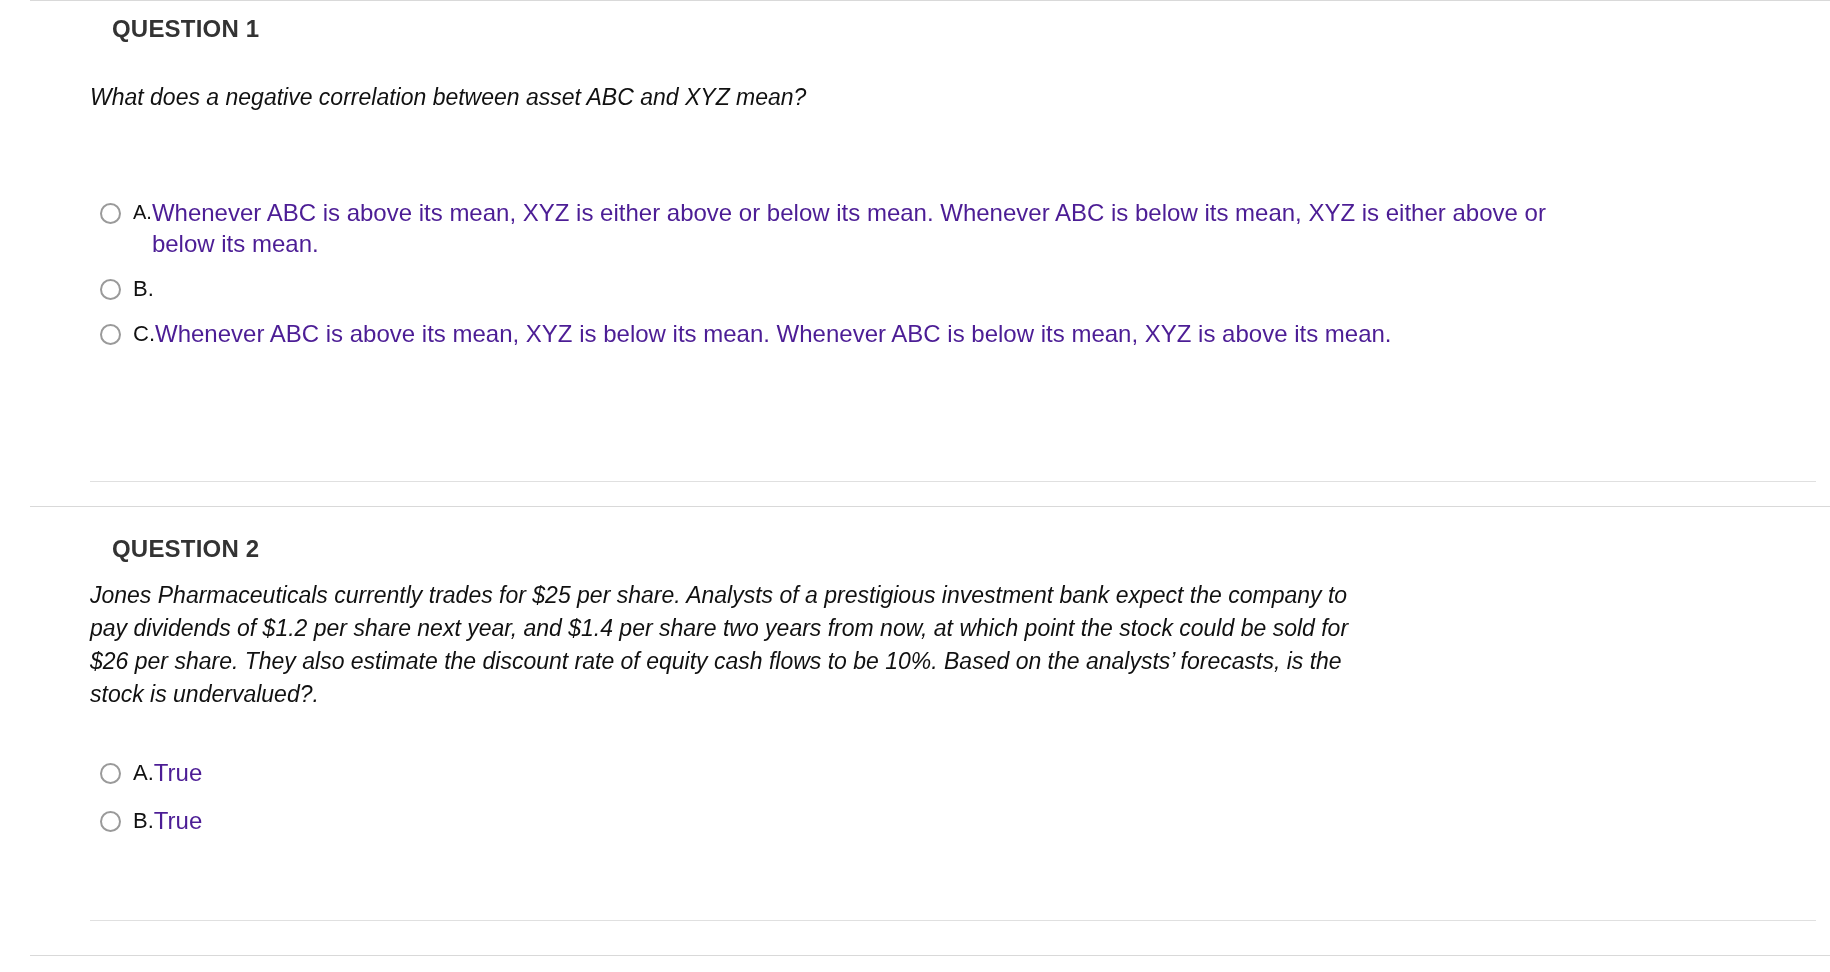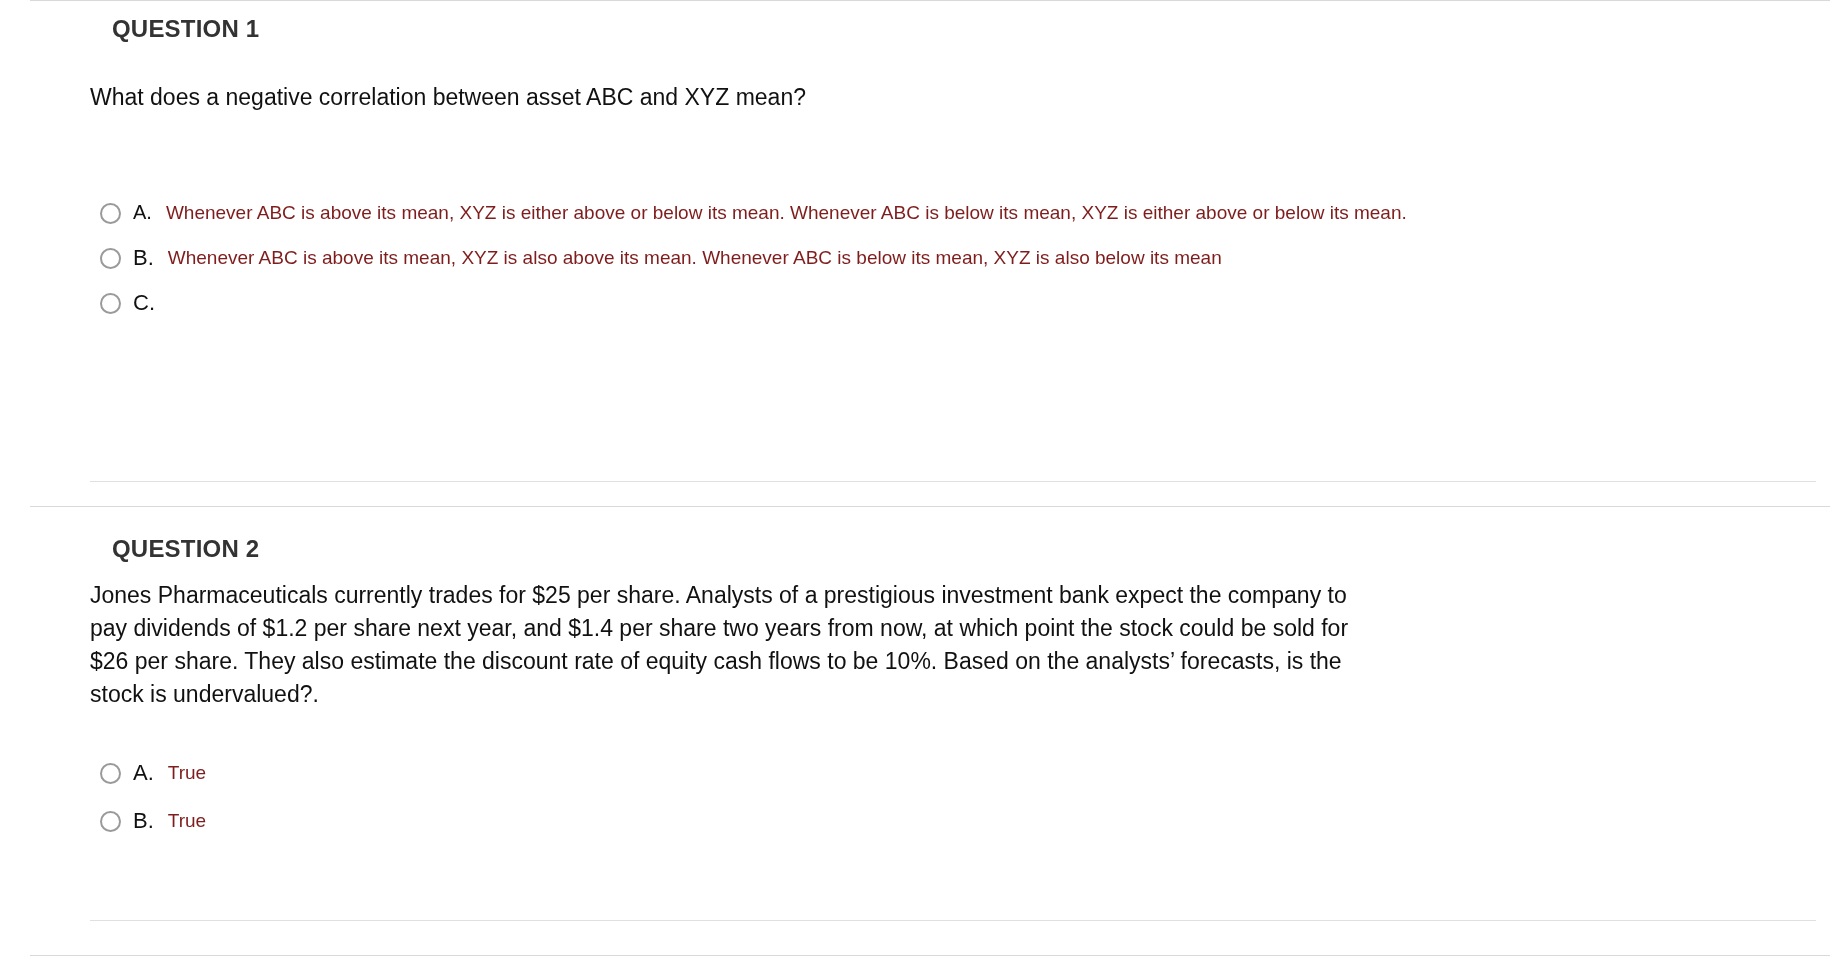--- a/index.html
+++ b/index.html
@@ -54,20 +54,21 @@
   }
   .q1 .q-title { padding-top: 15px; }
   .q2 .q-title { padding-top: 30px; }
   .q-text {
     font-size: 23px;
     line-height: 33px;
     color: #111111;
     padding-left: 90px;
     padding-right: 70px;
     margin: 0;
+    font-style: italic;
   }
   .q1 .q-text { margin-top: 38px; }
   .q2 .q-text { margin-top: 16px; }
   .options {
     margin: 0;
     padding: 0;
     list-style: none;
   }
   .q1 .options { margin-top: 83px; }
   .q2 .options { margin-top: 46px; }
@@ -90,24 +91,24 @@
     box-sizing: border-box;
   }
   .opt-letter {
     flex: 0 0 auto;
     font-size: 22px;
     line-height: 31px;
     color: #111111;
     margin-left: 12px;
   }
   .opt-text {
-    font-size: 19px;
+    font-size: 24px;
     line-height: 31px;
-    color: #7f1d1d;
-    margin-left: 14px;
+    color: #4c1d95;
+    margin-left: 0;
   }
   .q1 .option:first-child .opt-letter { font-size: 20px; }
   .sep-inner {
     position: absolute;
     left: 90px;
     right: 14px;
     height: 1px;
     background: #e0e0e0;
   }
   .sep-full {
@@ -134,25 +135,25 @@
     <div class="q-text">What does a negative correlation between asset ABC and XYZ mean?</div>
     <ul class="options">
       <li class="option">
         <span class="radio"></span>
         <span class="opt-letter">A.</span>
         <span class="opt-text">Whenever ABC is above its mean, XYZ is either above or below its mean. Whenever ABC is below its mean, XYZ is either above or below its mean.</span>
       </li>
       <li class="option">
         <span class="radio"></span>
         <span class="opt-letter">B.</span>
-        <span class="opt-text">Whenever ABC is above its mean, XYZ is also above its mean. Whenever ABC is below its mean, XYZ is also below its mean</span>
       </li>
       <li class="option">
         <span class="radio"></span>
         <span class="opt-letter">C.</span>
+        <span class="opt-text">Whenever ABC is above its mean, XYZ is below its mean. Whenever ABC is below its mean, XYZ is above its mean.</span>
       </li>
     </ul>
   </div>
 
   <div class="sep-inner" id="sep1-inner"></div>
   <div class="sep-full" id="sep1-full"></div>
 
   <div class="question-block q2">
     <div class="q-title">QUESTION 2</div>
     <div class="q-text">Jones Pharmaceuticals currently trades for $25 per share. Analysts of a prestigious investment bank expect the company to pay dividends of $1.2 per share next year, and $1.4 per share two years from now, at which point the stock could be sold for $26 per share. They also estimate the discount rate of equity cash flows to be 10%. Based on the analysts’ forecasts, is the stock is undervalued?.</div>

